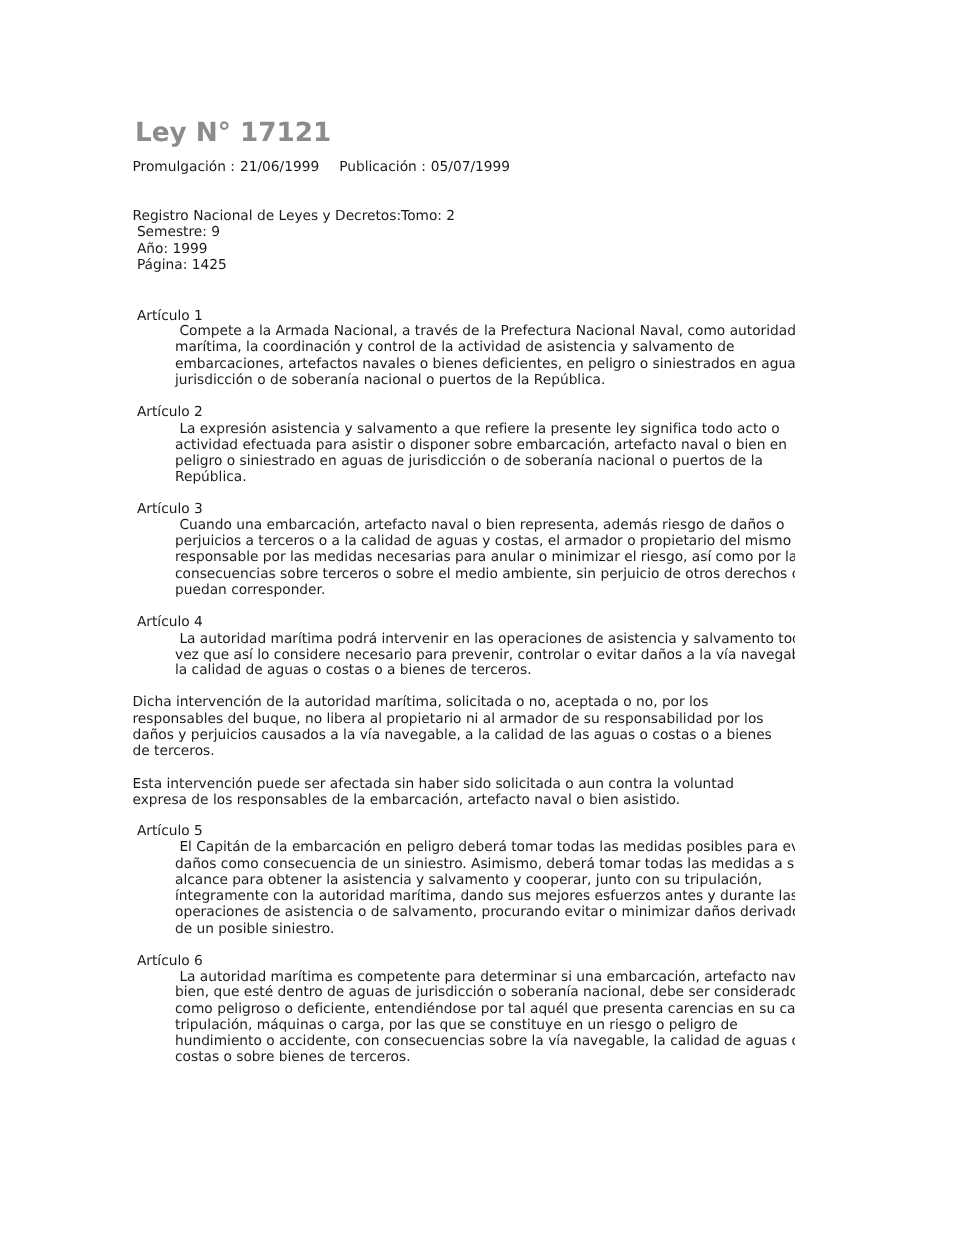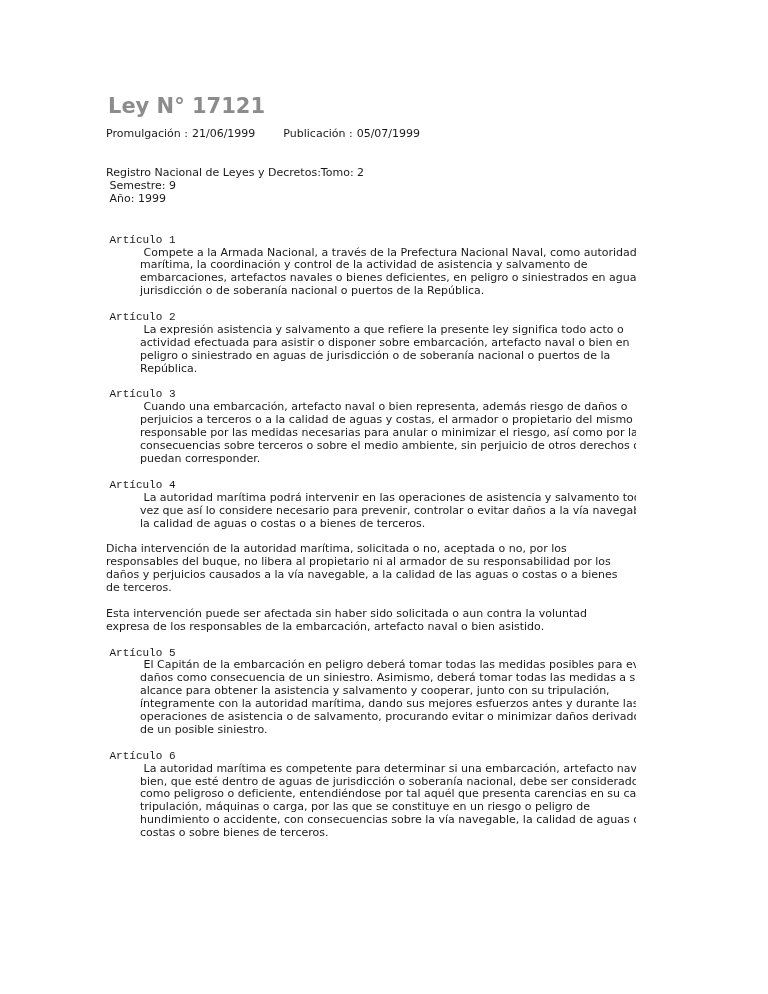--- a/index.html
+++ b/index.html
@@ -28,30 +28,29 @@
     position: absolute;
     left: 106px;
     top: 128px;
     width: 628px;
     font-size: 11px;
     line-height: 12.9px;
     color: #1a1a1a;
   }
   .meta-line span { white-space: pre; }
   .ml4  { margin-left: 4px; }
-  .ml16 { margin-left: 28px; }
+  .ml16 { margin-left: 16px; }
   .ml13 { }
   .registro { margin-top: 26px; }
   .reg-line { white-space: pre; }
   .reg-indent { padding-left: 3.5px; }
   .articles { margin-top: 28px; }
   .article-heading {
     padding-left: 3.5px;
     white-space: pre;
-    font-family: Liberation Mono, monospace;
   }
   .para {
     margin: 0 0 12.9px 0;
     white-space: pre-wrap;
   }
   .p-first { text-indent: 3.5px; margin-left: 34px; }
 </style>
 </head>
 <body>
 
@@ -60,20 +59,21 @@
   <h1 class="doc-title">Ley N° 17121</h1>
 
   <div class="content">
 
     <div class="meta-line"><span>Promulgación :</span><span class="ml4">21/06/1999</span><span class="ml16">Publicación :</span><span class="ml4">05/07/1999</span></div>
 
     <div class="registro">
       <div class="reg-line"><span>Registro Nacional de Leyes y Decretos:</span><span class="ml13">Tomo: 2</span></div>
       <div class="reg-line reg-indent">Semestre: 9</div>
       <div class="reg-line reg-indent">Año: 1999</div>
+      <div class="reg-line reg-indent">Página: 1425</div>
     </div>
 
     <div class="articles">
 
       <section class="article">
         <div class="article-heading">Artículo 1</div>
         <p class="para p-first">Compete a la Armada Nacional, a través de la Prefectura Nacional Naval, como autoridad
 marítima, la coordinación y control de la actividad de asistencia y salvamento de
 embarcaciones, artefactos navales o bienes deficientes, en peligro o siniestrados en aguas de
 jurisdicción o de soberanía nacional o puertos de la República.</p>

